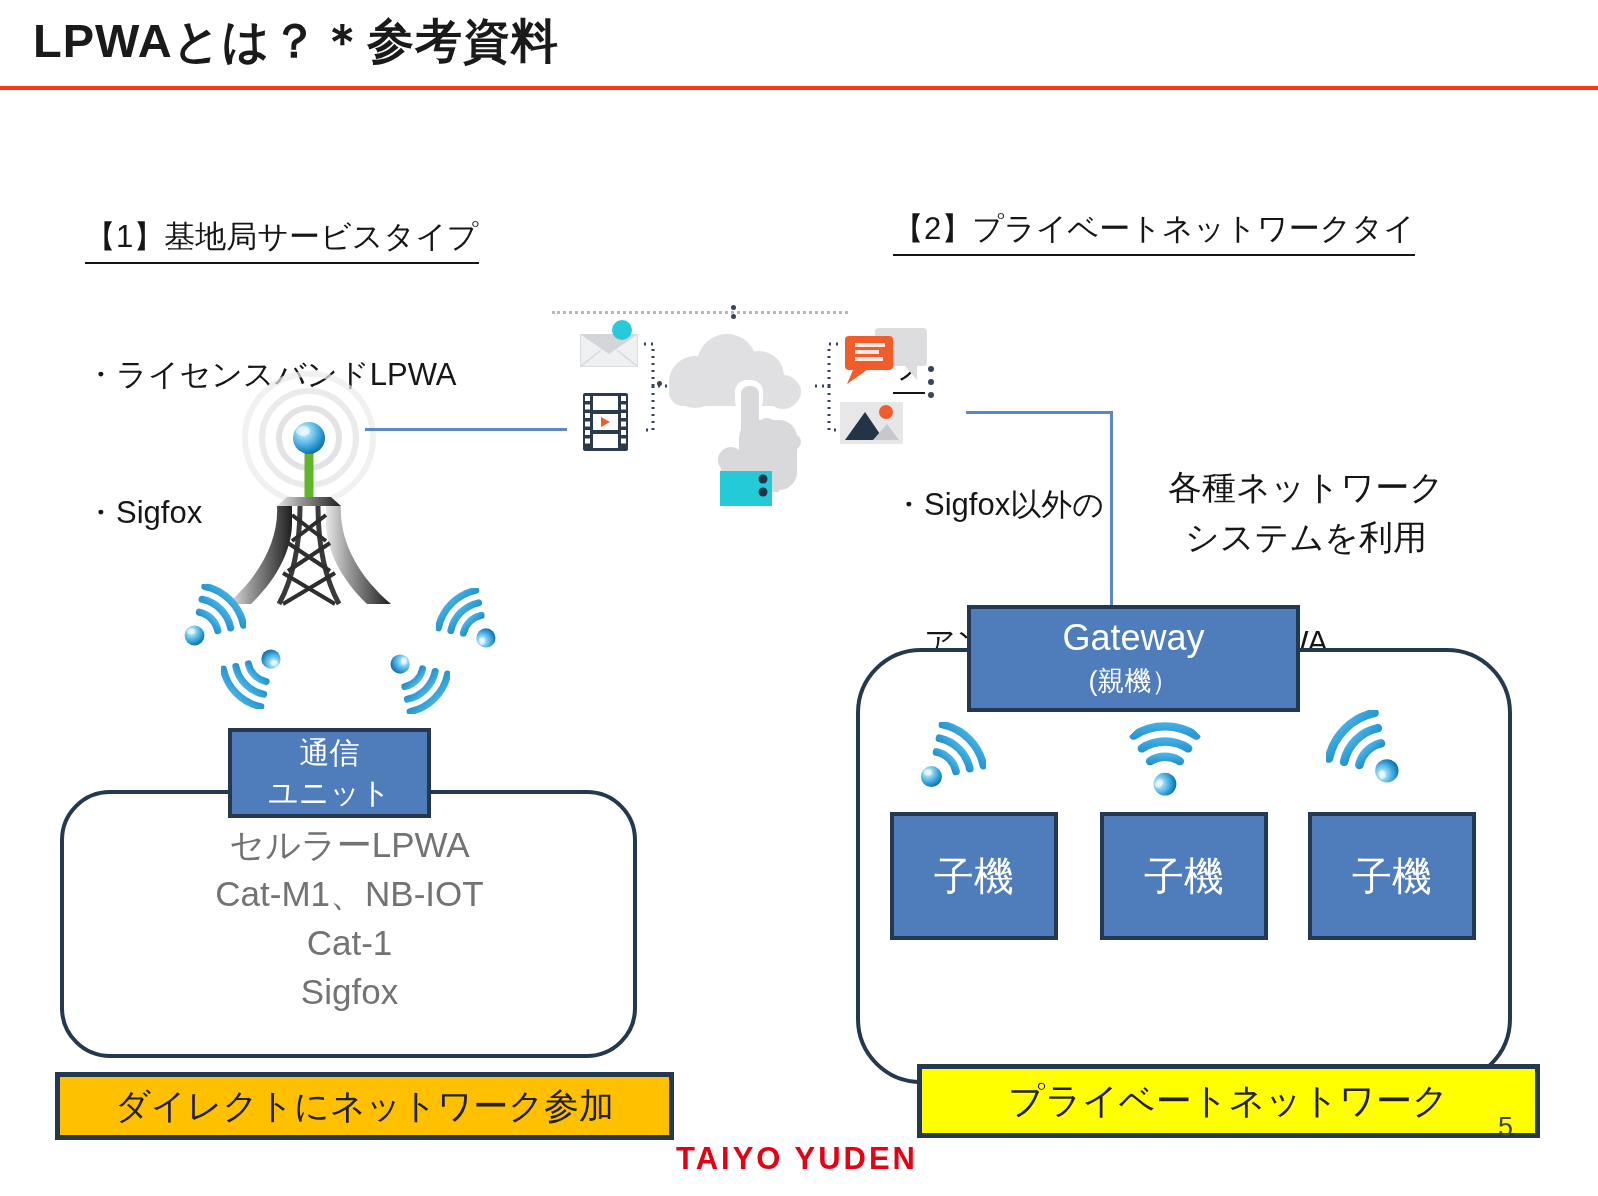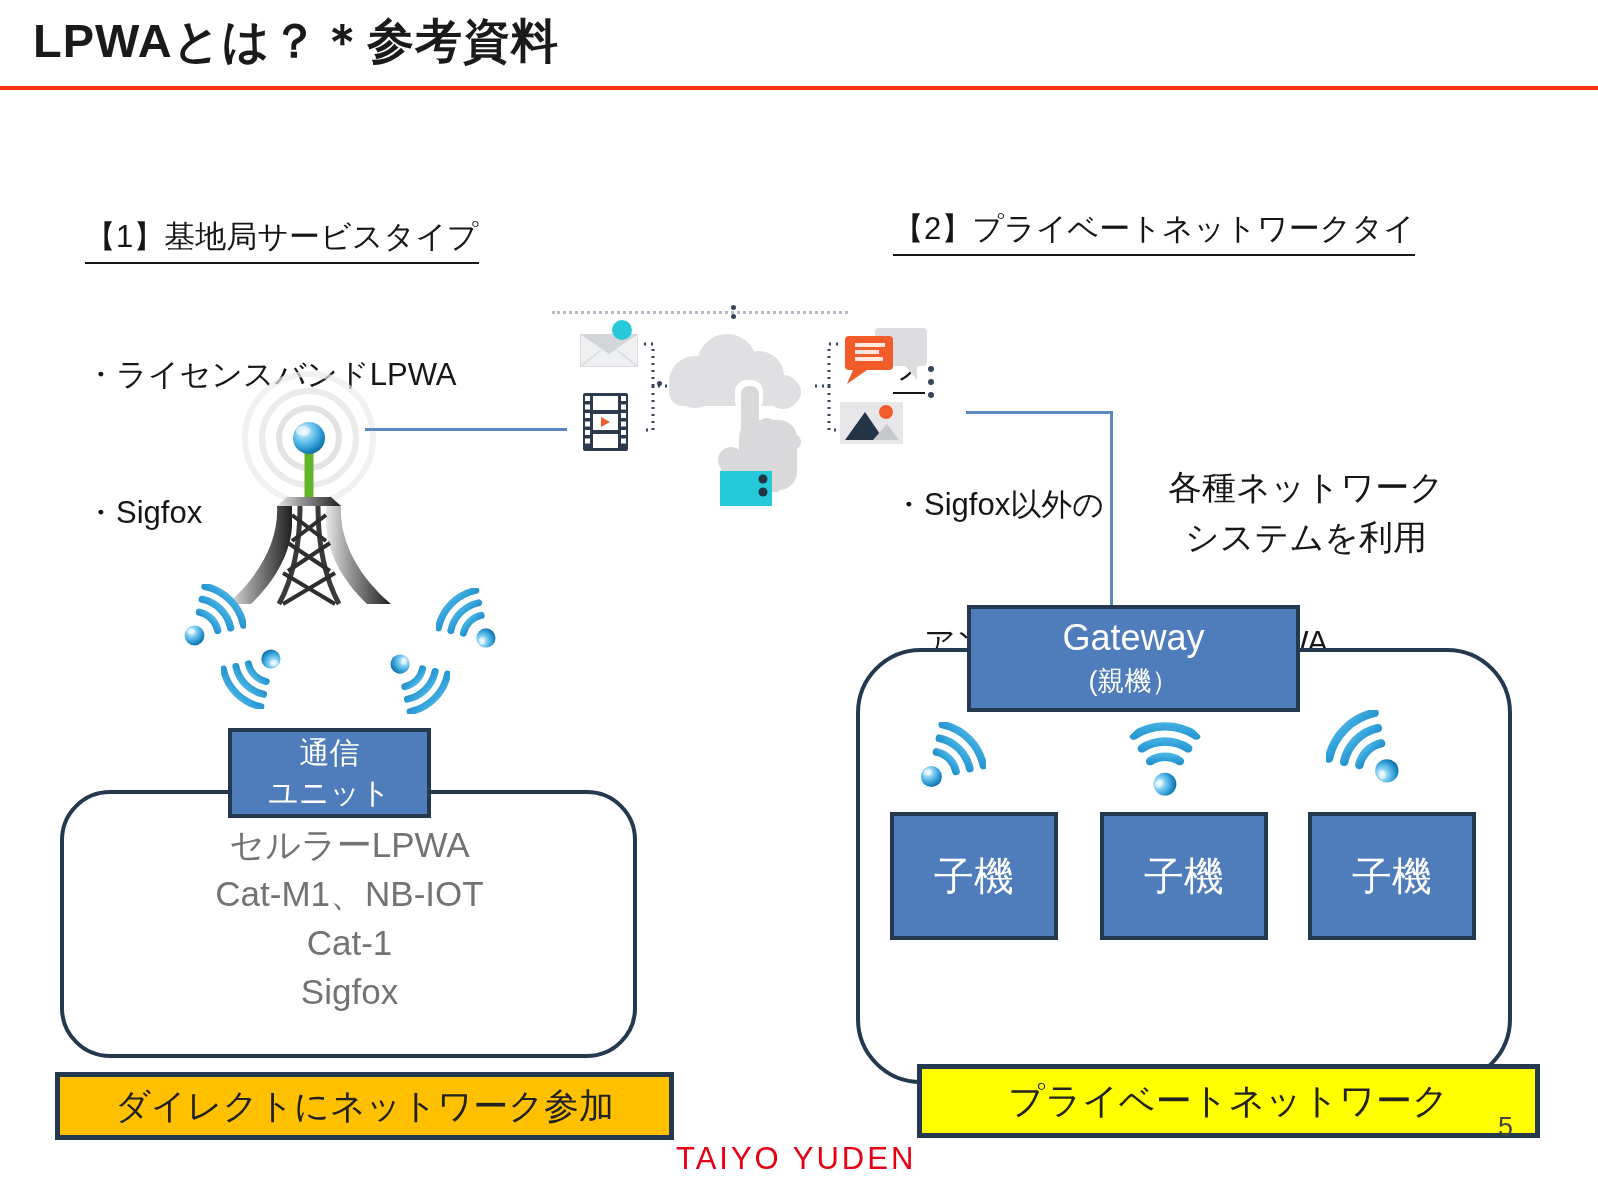--- a/index.html
+++ b/index.html
@@ -18,21 +18,21 @@
   .banner{border:5px solid #24384f;box-sizing:border-box;display:flex;align-items:center;
           justify-content:center;font-size:35px;color:#222;}
   .techlines{left:62px;top:820px;width:575px;text-align:center;font-size:35px;line-height:49px;color:#737373;}
   .cline{background:#5c88c6;}
   .dot{border-radius:50%;background:#39465a;}
   .dottop{left:552px;top:311px;width:296px;border-top:3px dotted #b3bac4;height:0;}
   .wifi{transform-origin:50% 50%;}
   .gwtext1{font-size:36px;line-height:44px;}
   .gwtext2{font-size:27px;line-height:42px;}
   .childbox{font-size:40px;}
-  .brand{left:676px;top:1141px;font-size:31px;font-weight:400;letter-spacing:3px;color:#e60014;}
+  .brand{left:676px;top:1141px;font-size:31px;font-weight:700;letter-spacing:3px;color:#e60014;}
   .pagenum{left:1498px;top:1112px;font-size:27px;color:#444;}
   .tealdot{left:612px;top:320px;width:20px;height:20px;border-radius:50%;background:#28c9d9;}
 </style>
 </head>
 <body>
 
 <div class="slide">
 
   <svg width="0" height="0" style="position:absolute" aria-hidden="true">
     <defs>

